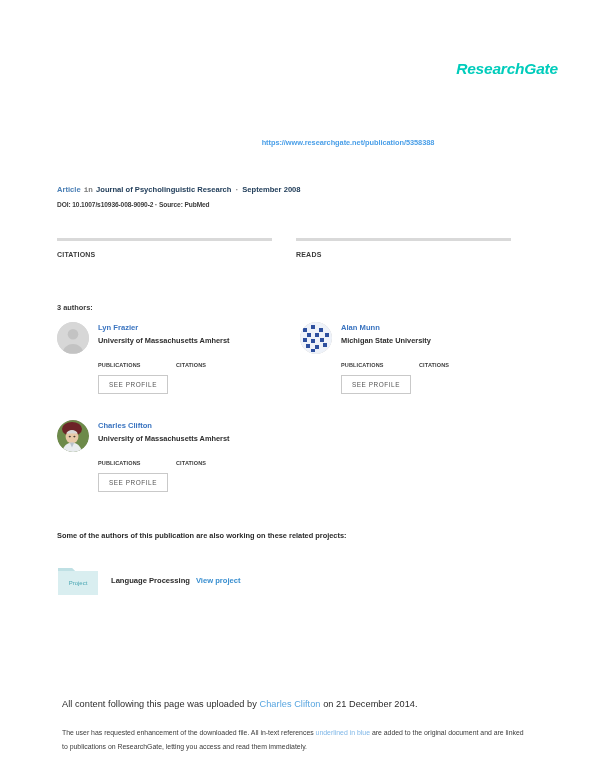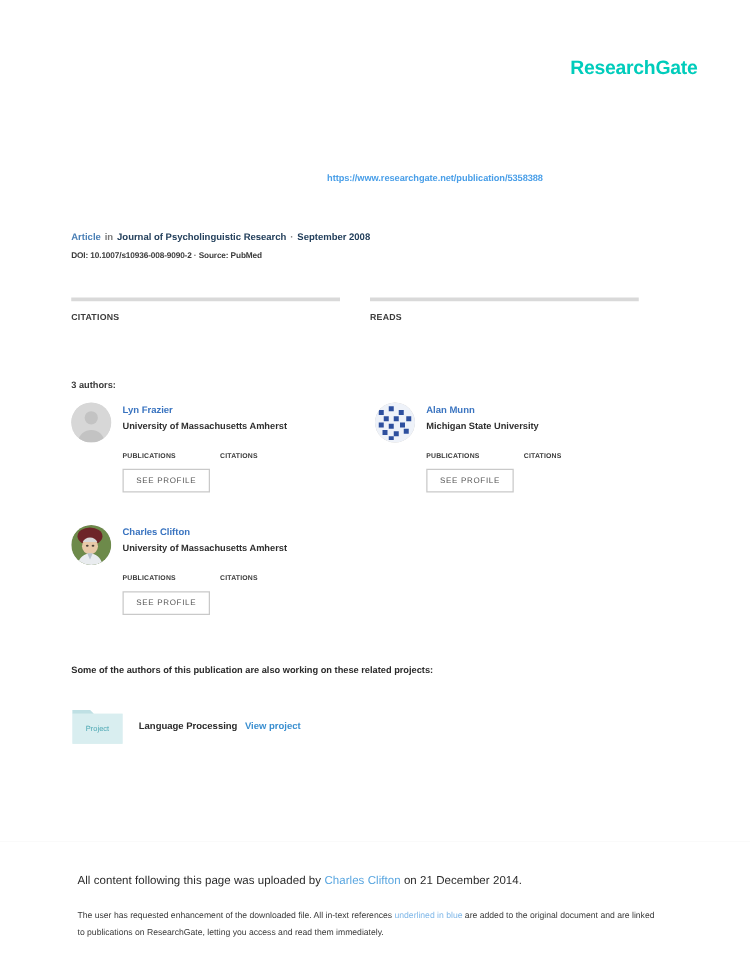--- a/index.html
+++ b/index.html
@@ -19,23 +19,24 @@
   
   #page {
     position: absolute;
     inset: 0;
     background: #ffffff;
   }
 
   
   .brand-row {
     position: absolute;
-    top: 46px;
+    top: 60px;
     right: 42px;
     text-align: right;
+    font-style: italic;
   }
   .brand {
     font-size: 15.5px;
     font-weight: bold;
     letter-spacing: -0.2px;
     color: #00ccbb;
     filter: blur(0.45px);
   }
 
   
@@ -67,21 +68,21 @@
   .meta-line1 {
     font-size: 7.6px;
     font-weight: bold;
     line-height: 12px;
     color: #3b3b3b;
     filter: blur(0.5px);
     white-space: nowrap;
   }
   .meta-line1 .kw { color: #4a7fb5; }
   .meta-line1 .jr { color: #24405c; text-align: right; }
-  .meta-line1 .sep { color: #7a7a7a; padding: 0 1px; }
+  .meta-line1 .sep { color: #7a7a7a; padding: 0 1px; font-family: Liberation Mono, monospace; }
   .meta-doi {
     margin-top: 5px;
     font-size: 6.6px;
     font-weight: bold;
     color: #3b3b3b;
     filter: blur(0.5px);
     letter-spacing: -0.1px;
   }
 
   

